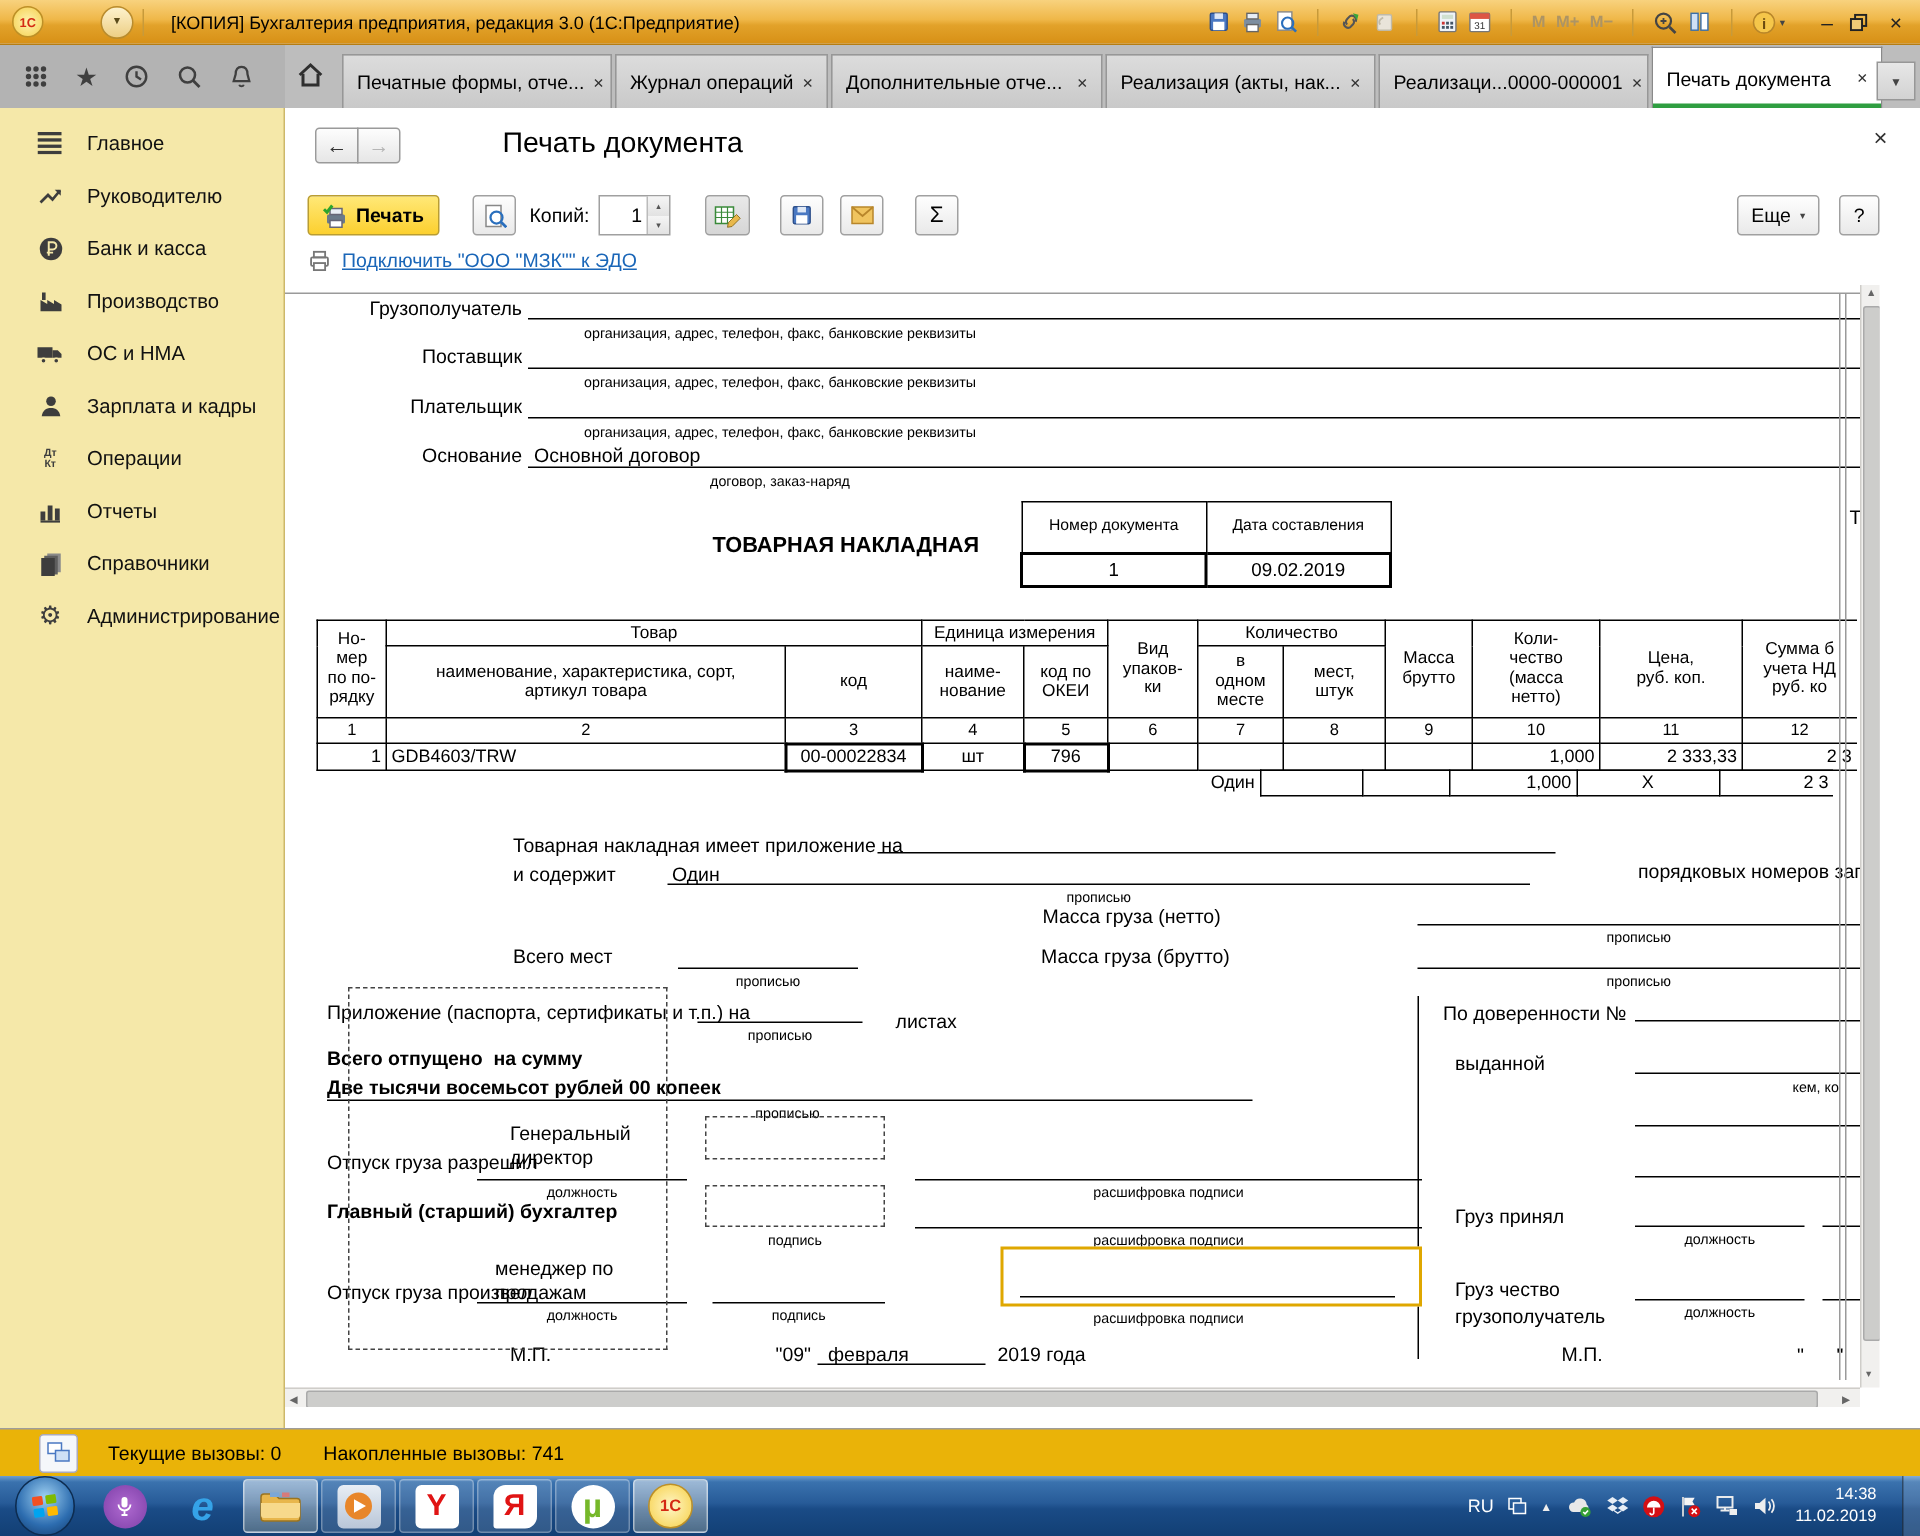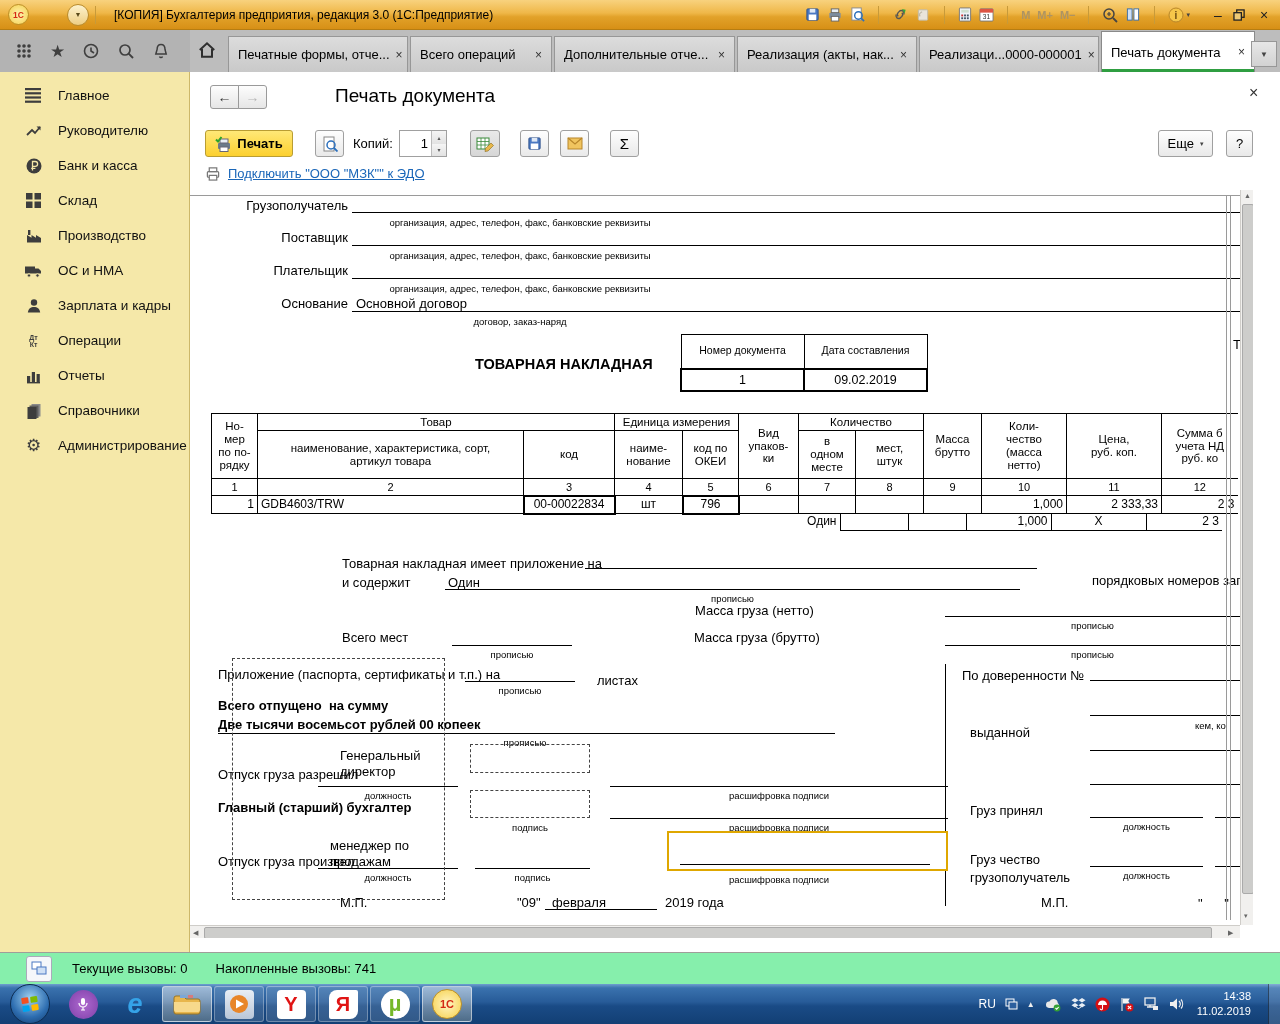--- a/index.html
+++ b/index.html
@@ -98,21 +98,21 @@
   .thick{border:2px solid #000 !important;}
   .ncut{border-right:none !important;}
   .ysel{position:absolute;border:2px solid #dfa700;background:#fff;box-sizing:border-box;}
   .vsb{position:absolute;left:1050px;top:0;width:13px;height:735px;background:#f1f0ee;border-left:1px solid #cfcdc9;}
   .hsb{position:absolute;left:0;top:735px;width:1050px;height:13px;background:#f1f0ee;border-top:1px solid #cfcdc9;}
   .sb-ar{position:absolute;font-size:7px;color:#666;}
   .vthumb{position:absolute;left:1px;top:14px;width:10px;height:688px;background:#cdcdcb;border:1px solid #aaa;border-radius:2px;}
   .hthumb{position:absolute;left:14px;top:1px;width:1006px;height:10px;background:#cdcdcb;border:1px solid #aaa;border-radius:2px;}
 
   
-  #statusbar{position:absolute;left:0;top:952px;width:1280px;height:32px;background:#86efac;
+  #statusbar{position:absolute;left:0;top:952px;width:1280px;height:32px;background:#eab308;
     border-top:1px solid #9f9d99;display:flex;align-items:center;font-size:13px;box-sizing:border-box;}
   .sb-icon{width:24px;height:24px;margin:0 20px 0 26px;border:1px solid #aab;background:#f5f7fa;
     border-radius:3px;display:flex;align-items:center;justify-content:center;}
   .sb-t2{margin-left:28px;}
 
   
   #taskbar{position:absolute;left:0;top:984px;width:1280px;height:40px;
     background:linear-gradient(#6f9fcf,#3a72ae 10%,#275b98 45%,#1a4b86 55%,#123f74);
     display:flex;align-items:center;box-sizing:border-box;}
   .orb{width:38px;height:38px;margin-left:10px;border-radius:50%;flex:none;
@@ -286,21 +286,21 @@
           <path d="M2.5 9L9 3l6.5 6" fill="none" stroke="#2f2f2f" stroke-width="1.8"></path>
           <path d="M4.5 8.2V15h9V8.2" fill="none" stroke="#2f2f2f" stroke-width="1.8"></path>
         </svg>
       </span>
     <div class="tabs">
       <div class="tab" style="width:180px;">
           <span>Печатные формы, отче...</span>
           <span class="tab-x">×</span>
         </div>
       <div class="tab" style="width:142px;">
-          <span>Всего операций</span>
+          <span>Журнал операций</span>
           <span class="tab-x">×</span>
         </div>
       <div class="tab" style="width:181px;">
           <span>Дополнительные отче...</span>
           <span class="tab-x">×</span>
         </div>
       <div class="tab" style="width:180px;">
           <span>Реализация (акты, нак...</span>
           <span class="tab-x">×</span>
         </div>
@@ -342,33 +342,20 @@
         <span>Руководителю</span>
       </div>
     <div class="sitem">
         <span class="sic">
           <svg width="18" height="18" viewBox="0 0 18 18">
             <circle cx="9" cy="9" r="7.5" fill="#3d3d3d"></circle>
             <path d="M7.5 13.5V4.5h2.7a2.4 2.4 0 0 1 0 4.8H7.5M6.2 11.4h4.2" fill="none" stroke="#f5e8a9" stroke-width="1.3"></path>
           </svg>
         </span>
         <span>Банк и касса</span>
-      </div>
-    <div class="sitem">
-        <span class="sic">
-          <svg width="17" height="17" viewBox="0 0 17 17">
-            <g fill="#3d3d3d">
-              <rect x="1" y="1" width="6.5" height="6.5"></rect>
-              <rect x="9.5" y="1" width="6.5" height="6.5"></rect>
-              <rect x="1" y="9.5" width="6.5" height="6.5"></rect>
-              <rect x="9.5" y="9.5" width="6.5" height="6.5"></rect>
-            </g>
-          </svg>
-        </span>
-        <span>Склад</span>
       </div>
     <div class="sitem">
         <span class="sic">
           <svg width="18" height="18" viewBox="0 0 18 18">
             <path d="M2 15.5V8l4.5 2.7V8l4.5 2.7V8l5 3v4.5z" fill="#3d3d3d"></path>
             <rect x="3" y="3" width="2.4" height="5" fill="#3d3d3d"></rect>
           </svg>
         </span>
         <span>Производство</span>
       </div>
@@ -672,21 +659,21 @@
       <div class="dcc" style="left:275px;top:495px;width:110px;">прописью</div>
       <div class="dl" style="left:407px;top:483px;">листах</div>
       <div class="dl db" style="left:28px;top:508px;">Всего отпущено  на сумму</div>
       <div class="dl db" style="left:28px;top:527px;text-align:center;">Две тысячи восемьсот рублей 00 копеек</div>
       <div class="dul" style="left:28px;top:543px;width:617px;"></div>
       <div class="dcc" style="left:150px;top:547px;width:370px;">прописью</div>
 
       <div class="vln" style="left:755px;top:474px;height:242px;"></div>
       <div class="dl" style="left:772px;top:478px;">По доверенности №</div>
       <div class="dul" style="left:900px;top:490px;width:150px;"></div>
-      <div class="dl" style="left:780px;top:511px;margin-top:24px;">выданной</div>
+      <div class="dl" style="left:780px;top:511px;">выданной</div>
       <div class="dul" style="left:900px;top:525px;width:150px;"></div>
       <div class="dc" style="left:1005px;top:530px;">кем, ко</div>
       <div class="dul" style="left:900px;top:560px;width:150px;"></div>
       <div class="dul" style="left:900px;top:594px;width:150px;"></div>
       <div class="dl" style="left:780px;top:613px;">Груз принял</div>
       <div class="dul" style="left:900px;top:627px;width:113px;"></div>
       <div class="dul" style="left:1025px;top:627px;width:25px;"></div>
       <div class="dcc" style="left:900px;top:631px;width:113px;">должность</div>
       <div class="dl" style="left:780px;top:662px;">Груз чество</div>
       <div class="dul" style="left:900px;top:676px;width:113px;"></div>

